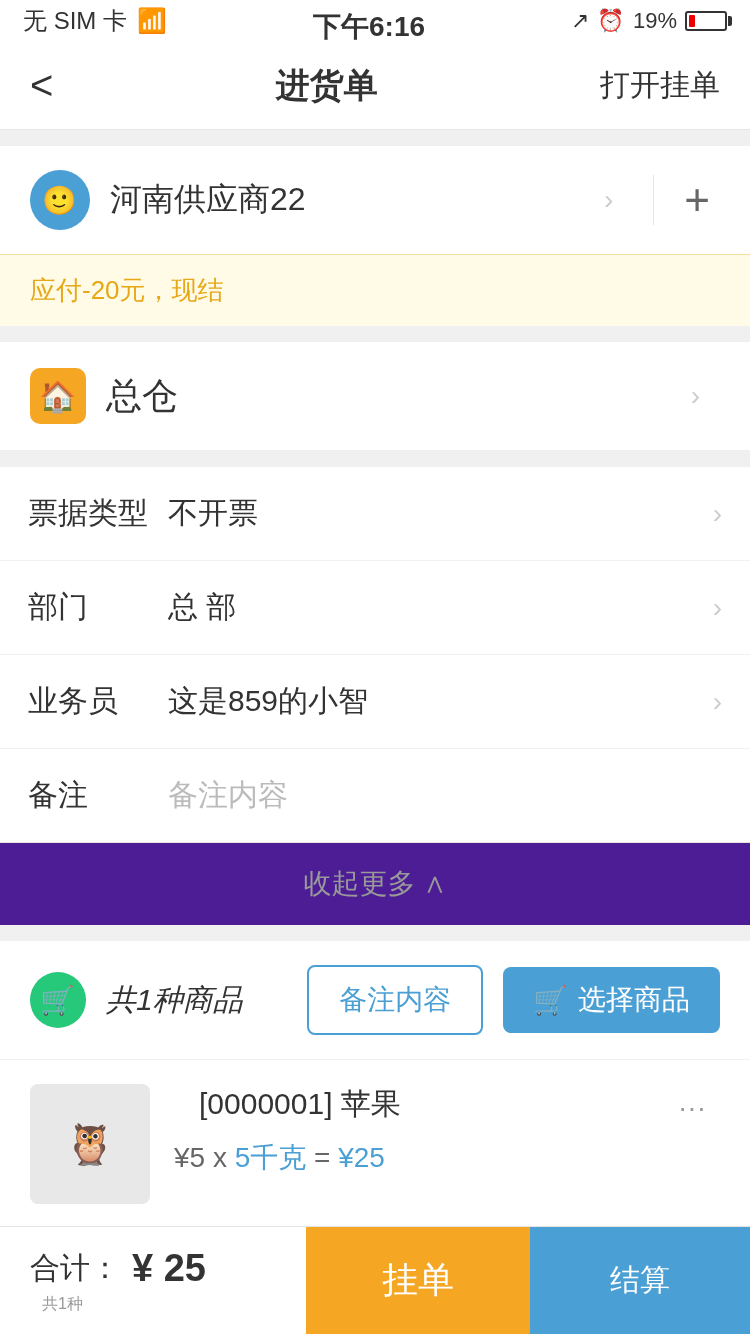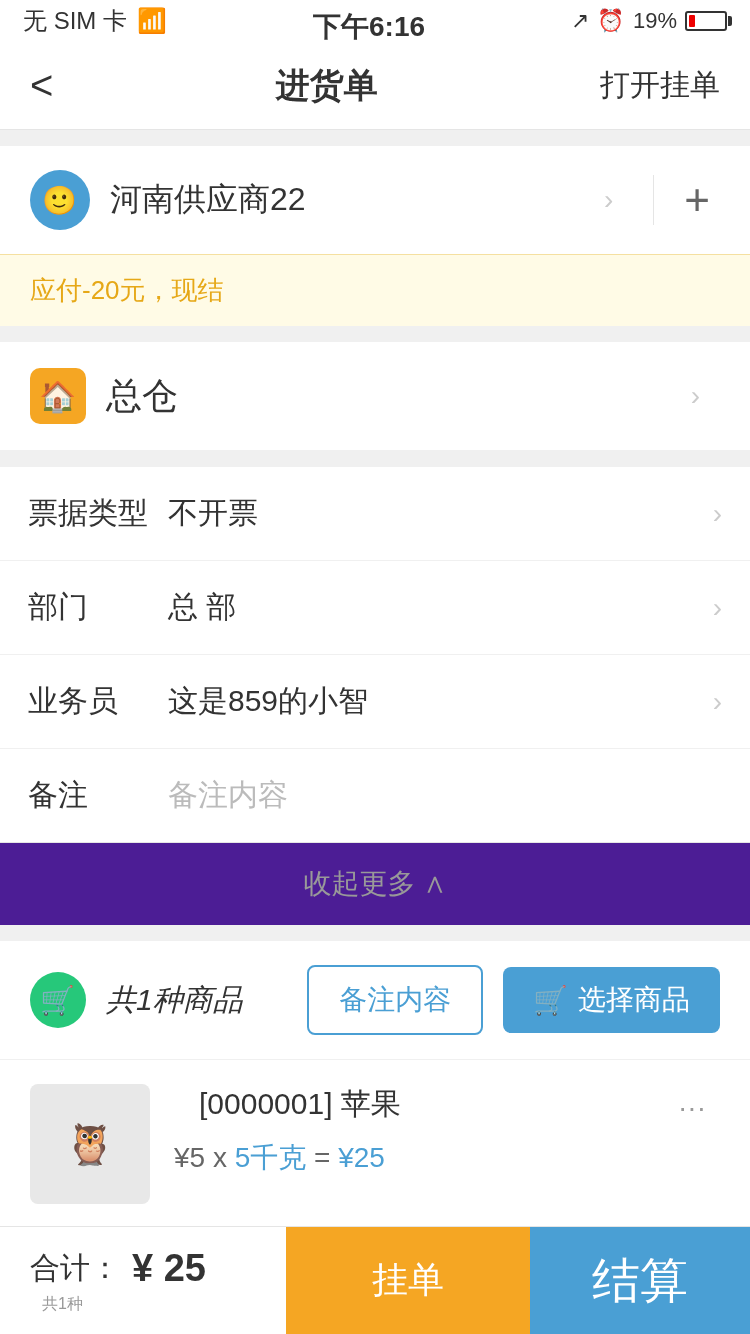--- a/index.html
+++ b/index.html
@@ -208,32 +208,32 @@
       flex: 1;
       padding: 0 30px;
       display: flex;
       flex-direction: column;
       justify-content: center;
     }
     .total-main { font-size: 30px; color: #333; }
     .total-amount { font-size: 38px; color: #333; font-weight: 600; }
     .total-sub { font-size: 16px; color: #999; margin-top: 4px; margin-left: 12px; }
     .btn-hang {
-      width: 244px;
+      width: 224px;
       height: 108px;
       background: #f5a623;
       display: flex; align-items: center; justify-content: center;
       font-size: 36px; color: #fff; cursor: pointer; font-weight: 500;
     }
     .btn-checkout {
       width: 220px;
       height: 108px;
       background: #4a9fd4;
       display: flex; align-items: center; justify-content: center;
-      font-size: 48px; color: #fff; cursor: pointer; font-weight: 500;
+      font-size: 30px; color: #fff; cursor: pointer; font-weight: 500;
     }
   </style>
 </head>
 <body>
 
 <div class="status-bar">
   <div class="status-left">
     <span>无 SIM 卡</span>
     <span>📶</span>
   </div>

